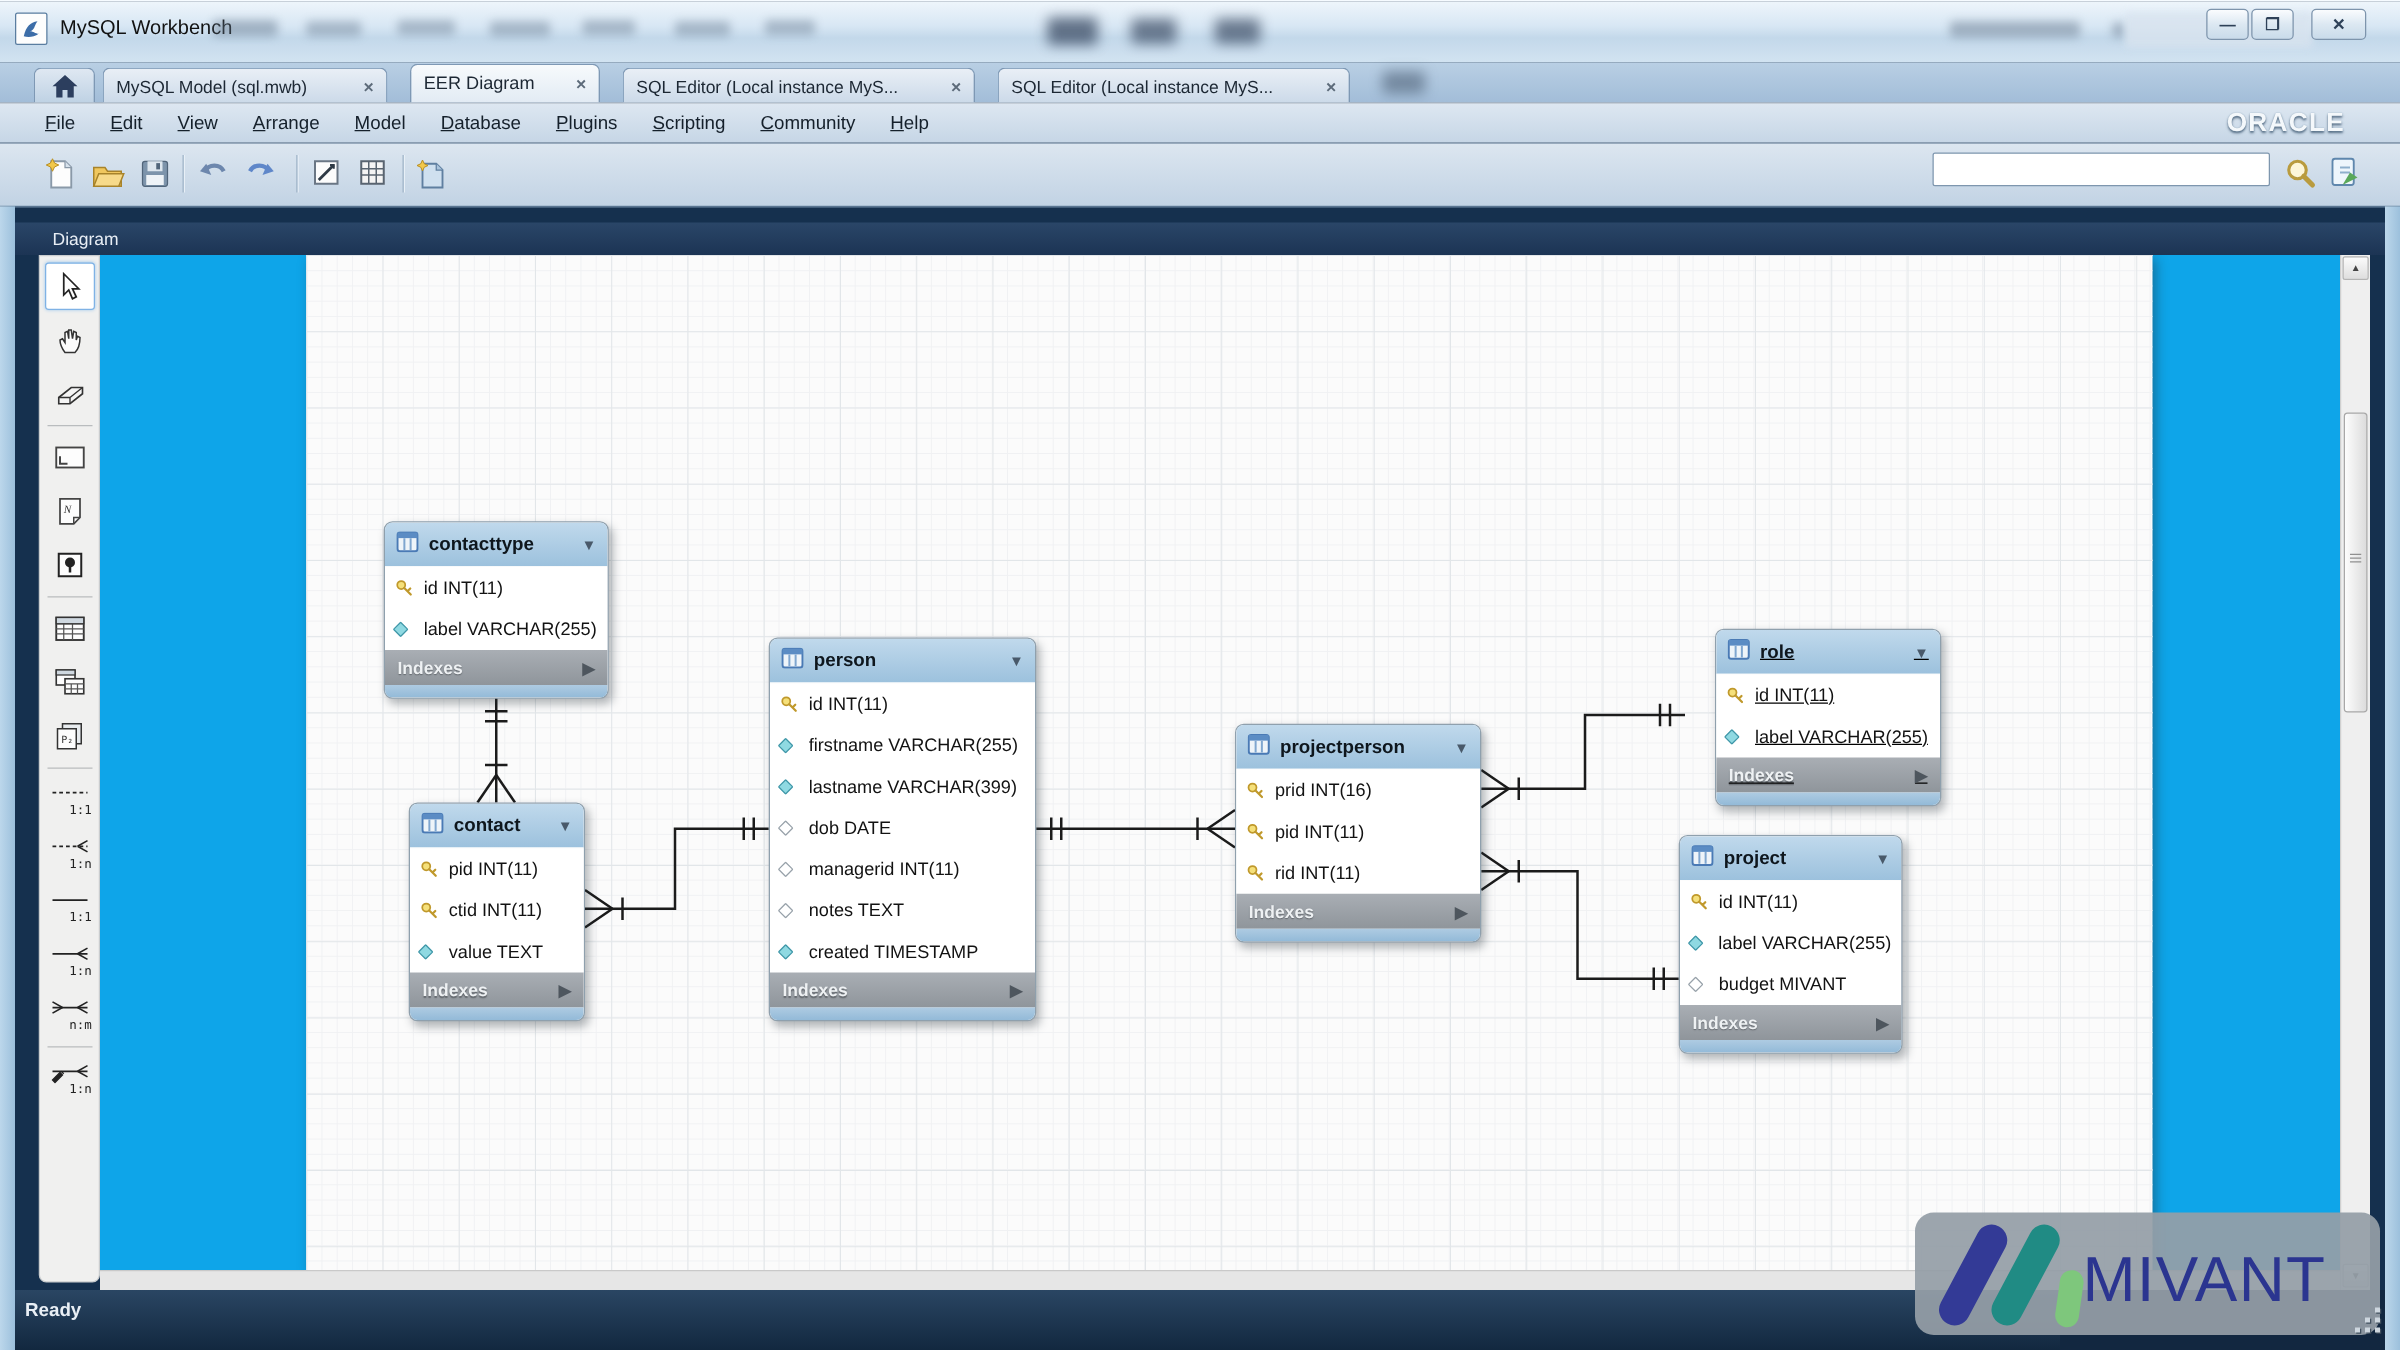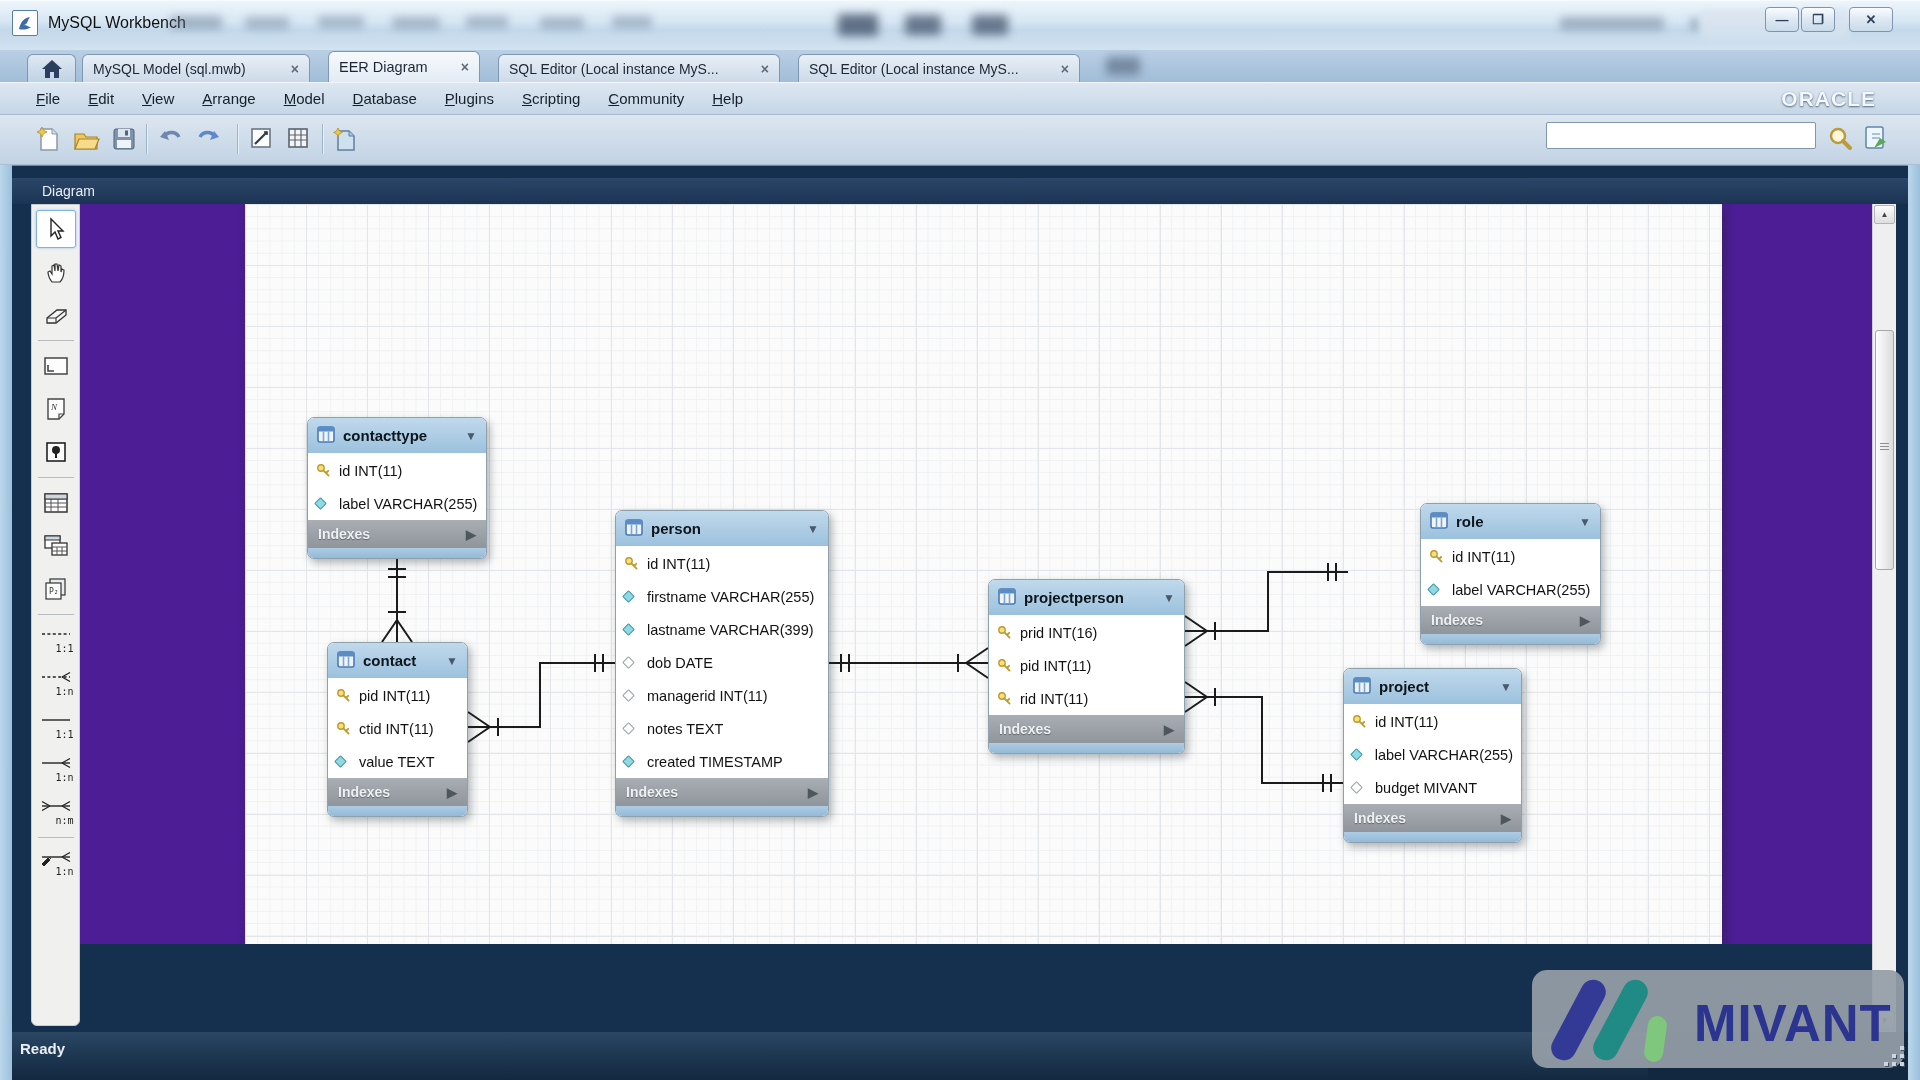--- a/index.html
+++ b/index.html
@@ -54,21 +54,21 @@
     display:flex; align-items:center; padding-left:30px; }
 
   .palette { left:31px; top:204px; width:49px; height:822px; background:#f0f0ef;
     border-radius:0 0 6px 6px; border:1px solid #c9ccce; }
   .pal-item { width:40px; height:38px; margin:5px auto 5px auto; display:flex; flex-direction:column;
     align-items:center; justify-content:center; border-radius:3px; }
   .pal-item.selected { background:#fff; border:1px solid #7fb2e5; box-shadow:0 0 3px #9cc6ec; }
   .pal-sep { width:36px; height:1px; background:#b9bcbe; margin:6px auto; }
   .pal-label { font-family:"DejaVu Sans Mono",monospace; font-size:10px; color:#222; line-height:9px; align-self:flex-end; margin-right:2px; }
 
-  .canvas { left:80px; top:204px; width:1792px; height:740px; background:#4c1d95; overflow:hidden; }
+  .canvas { left:80px; top:204px; width:1792px; height:828px; background:#0ea5e9; overflow:hidden; }
   .page { position:absolute; left:165px; top:0; width:1477px; height:812px;
     background-color:#fbfbfb;
     background-image:
       linear-gradient(#e2e6e9 1px, transparent 1px),
       linear-gradient(90deg,#e2e6e9 1px, transparent 1px),
       linear-gradient(#f0f1f3 1px, transparent 1px),
       linear-gradient(90deg,#f0f1f3 1px, transparent 1px);
     background-size:61px 61px,61px 61px,12.2px 12.2px,12.2px 12.2px;
     box-shadow:3px 3px 9px rgba(30,35,40,.4); }
   .hscroll { position:absolute; left:0; top:812px; width:1792px; height:16px;
@@ -102,21 +102,21 @@
   .vs-grip { margin:112px auto 0; width:9px; border-top:1px solid #909090; box-shadow:0 3px 0 #909090,0 6px 0 #909090; }
 
   .statusbar { left:12px; top:1032px; width:1636px; height:48px;
     background:linear-gradient(#2a4663,#12283f); color:#e9eff5; font-size:15px;
     display:flex; align-items:flex-start; padding:8px 0 0 8px;font-weight:bold; }
 
   .watermark { left:1532px; top:970px; width:372px; height:98px; z-index:50;
     background:rgba(148,158,167,.93); border-radius:15px;
     display:flex; align-items:center; }
   .wm-bar { position:absolute; border-radius:13px; }
-  .wm-text { position:absolute; left:162px; top:24px; font-size:51px; font-weight:700; letter-spacing:1px; }
+  .wm-text { position:absolute; left:134px; top:24px; font-size:51px; font-weight:400; letter-spacing:1px; }
   .grip { position:absolute; z-index:60; width:4px; height:4px; background:#cdd6de; box-shadow:1px 1px 0 #41505f; }
 </style>
 </head>
 <body>
 
 <div class="abs titlebar">
   <div class="abs app-icon">
     <svg width="20" height="20" viewBox="0 0 20 20">
         <path d="M4 16 C6 8 9 5 15 4 C12 8 13 11 9 12 C12 12 13 14 16 14 C12 17 7 17 4 16 Z" fill="#3c6da8"></path>
       </svg>
@@ -560,21 +560,21 @@
           </svg>
         </span>
         <span style="white-space:nowrap">rid INT(11)</span>
       </div>
       <div class="tbl-indexes">
         <span>Indexes</span>
         <span class="tri">▶</span>
       </div>
       <div class="tbl-footer"></div>
     </div>
-    <div class="table-card" style="left: 1340px; top: 299px; width: 181px;">
+    <div class="table-card" style="left: 1292px; top: 299px; width: 181px; text-decoration: underline;">
       <div class="tbl-header">
         <span><svg width="18" height="17" viewBox="0 0 18 17" style="flex:none">
             <rect x="1" y="1" width="16" height="15" rx="2" fill="#eef4f9" stroke="#4a7ab5" stroke-width="1.6"></rect>
             <rect x="1" y="1" width="16" height="4.5" fill="#5b8cc4"></rect>
             <path d="M6.5 5.5 V15 M11.5 5.5 V15" stroke="#7fa6cf" stroke-width="1.6"></path>
           </svg></span>
         <span>role</span>
         <span class="tri">▼</span>
       </div>
       <div class="tbl-row">

